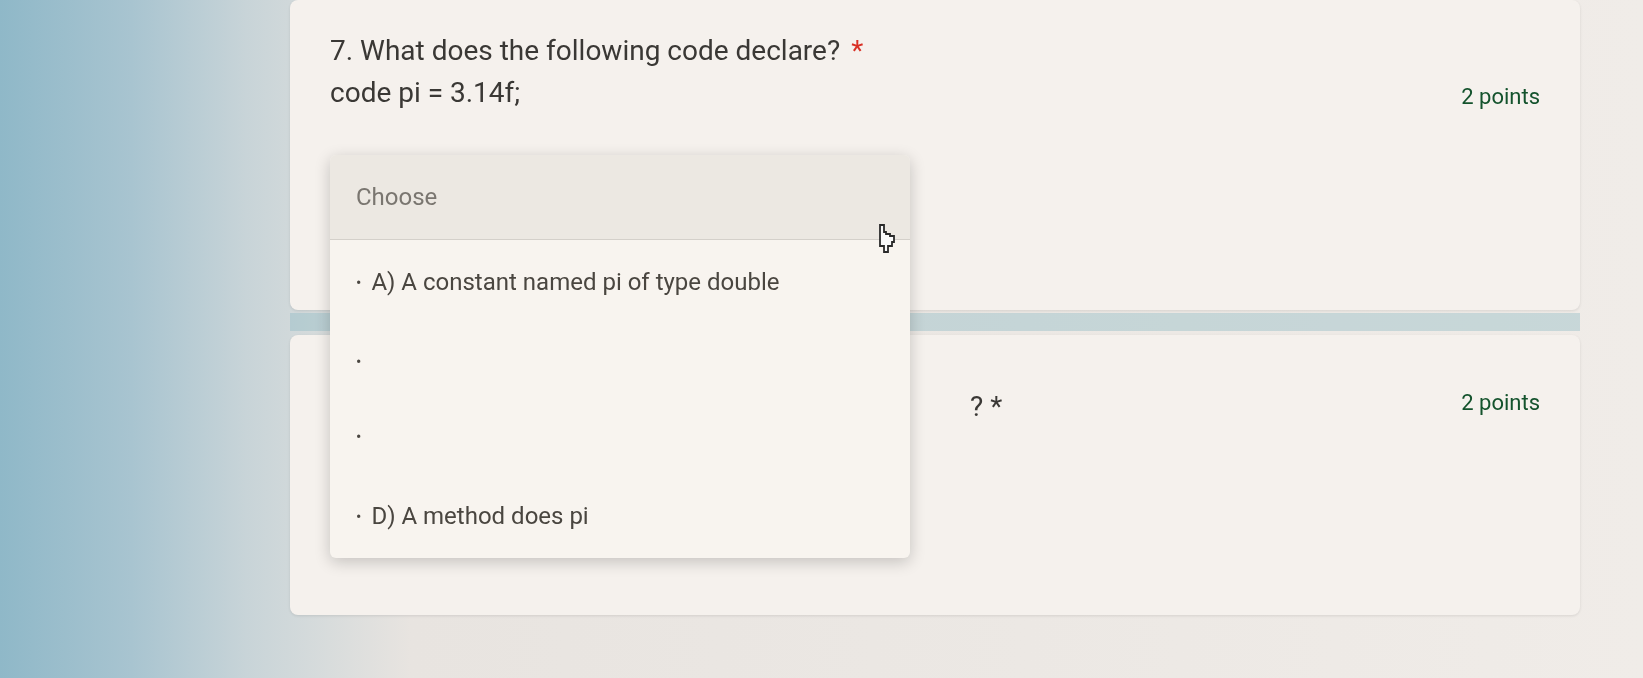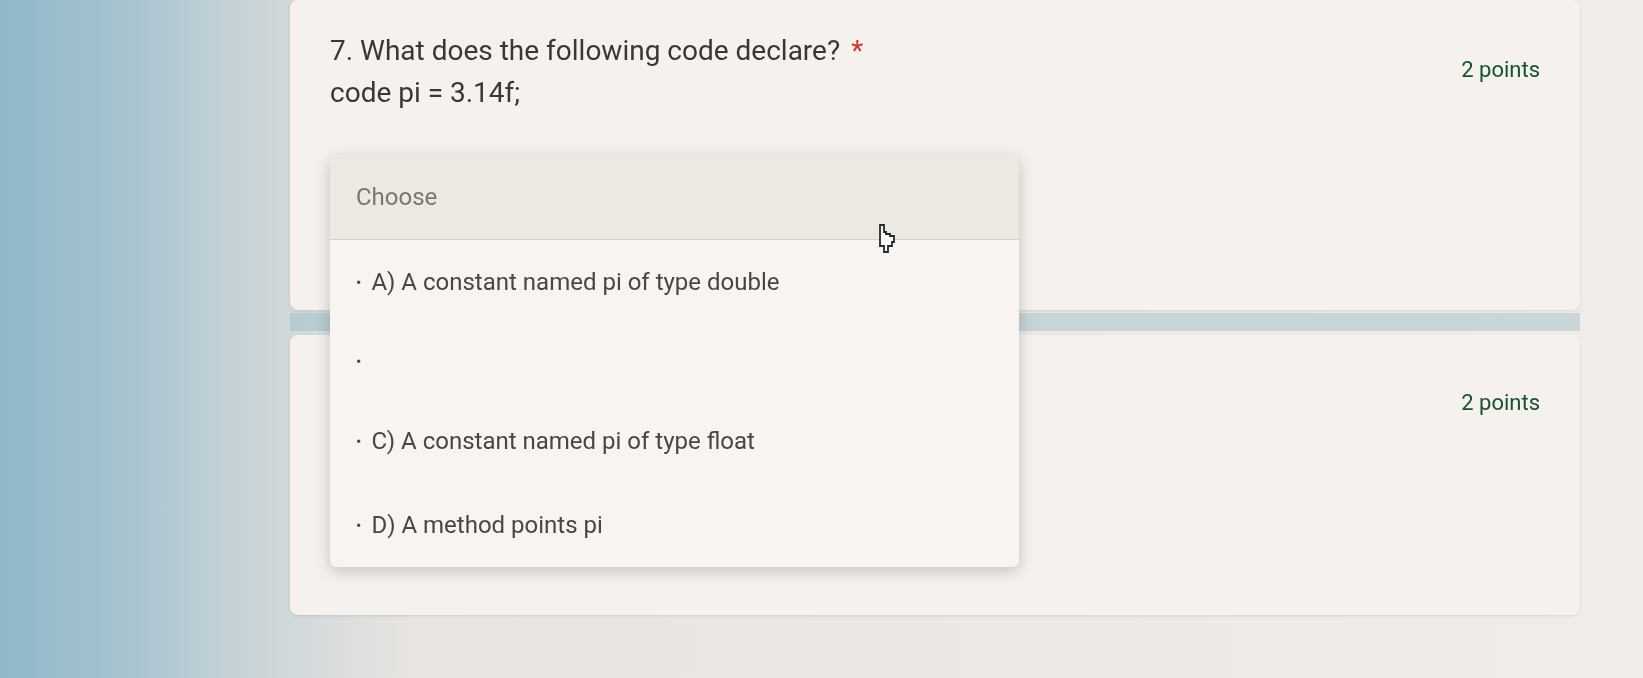--- a/index.html
+++ b/index.html
@@ -30,21 +30,21 @@
     }
     .card2 {
       left: 290px;
       top: 335px;
       width: 1290px;
       height: 280px;
     }
     .question-header {
       display: flex;
       justify-content: space-between;
-      align-items: center;
+      align-items: flex-end;
     }
     .question-text {
       font-size: 28px;
       color: #3a3835;
       line-height: 1.5;
     }
     .question-code {
       font-size: 28px;
       color: #3a3835;
       margin-top: 4px;
@@ -55,21 +55,21 @@
       white-space: nowrap;
     }
     .required-marker {
       color: #d93025;
       margin-left: 4px;
     }
     .dropdown-panel {
       position: absolute;
       left: 330px;
       top: 155px;
-      width: 689px;
+      width: 580px;
       background: #f8f4ef;
       border-radius: 6px;
       box-shadow: 0 4px 16px rgba(0,0,0,0.2);
       z-index: 100;
       overflow: hidden;
     }
     .dropdown-choose {
       padding: 28px 26px;
       font-size: 24px;
       color: #7a7670;
@@ -177,25 +177,24 @@
   <div class="dropdown-choose">Choose</div>
   <div class="dropdown-option">
     <span class="bullet">•</span>
     <span>A) A constant named pi of type double</span>
   </div>
   <div class="dropdown-option">
     <span class="bullet">•</span>
   </div>
   <div class="dropdown-option">
     <span class="bullet">•</span>
-    <span>C) A constant named pi of type float</span>
-  </div>
-  <div class="dropdown-option">
-    <span class="bullet">•</span>
-    <span>D) A method points pi</span>
+  </div>
+  <div class="dropdown-option">
+    <span class="bullet">•</span>
+    <span>D) A method does pi</span>
   </div>
 </div>
 
 <div class="cursor-pointer">
   <svg width="32" height="36" viewBox="0 0 32 36">
     <path d="M 10 3 L 10 24 L 14 24 L 14 30 L 18 30 L 18 24 L 22 24 L 22 20 L 24 20 L 24 14 L 20 14 L 20 12 L 16 12 L 16 10 L 14 10 L 14 3 Z" fill="#fafafa" stroke="#2a2a2a" stroke-width="1.8"></path>
   </svg>
 </div>
 
 </body></html>

